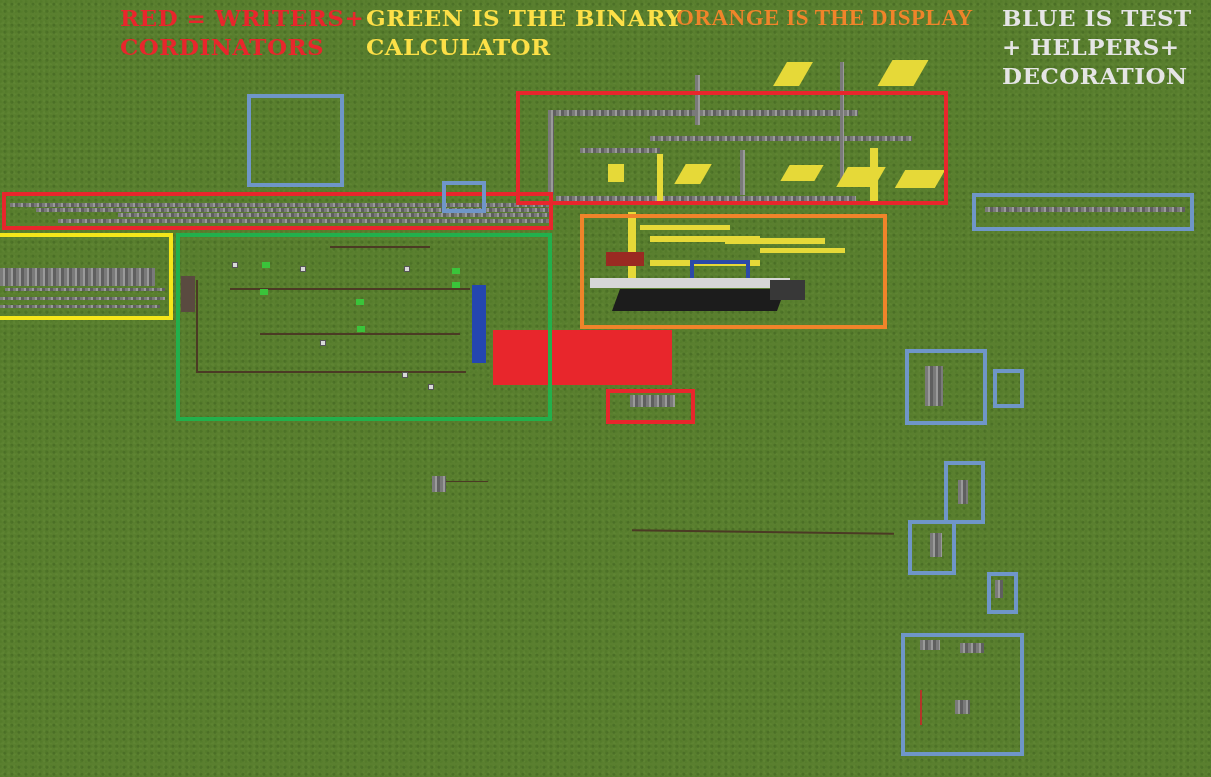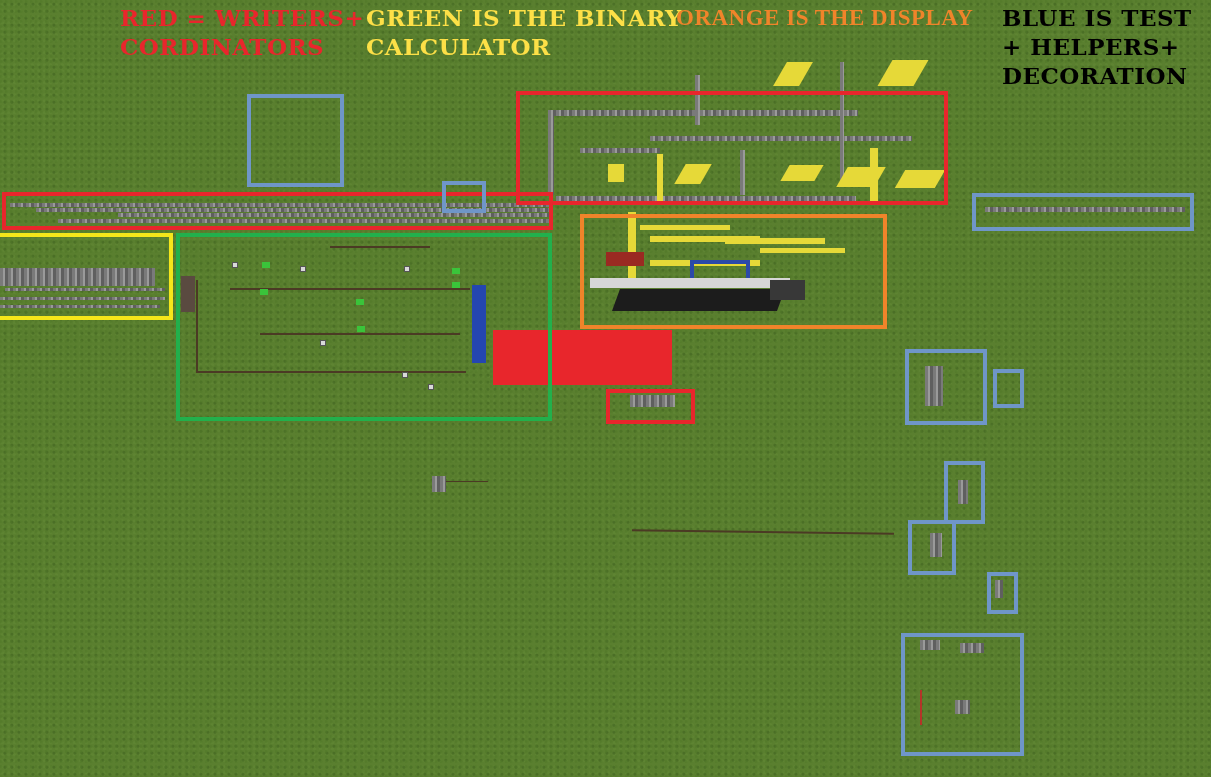--- a/index.html
+++ b/index.html
@@ -20,21 +20,21 @@
   .dot{position:absolute;width:4px;height:4px;background:#d9d9d9;border:1px solid #555;}
 </style>
 </head>
 <body>
 
 <div class="legend" style="left:120px;top:3px;color:#e8262c;">Red = Writers+
 Cordinators</div>
 <div class="legend" style="left:366px;top:3px;color:#fde047;">Green is the binary
 calculator</div>
 <div class="legend" style="left:676px;top:3px;color:#f0842a;font-family:Liberation Serif, serif;">Orange is the display</div>
-<div class="legend" style="left:1002px;top:3px;color:#000000;">Blue is test
+<div class="legend" style="left:1002px;top:3px;color:#e5e5e5;">Blue is test
 + helpers+
 decoration</div>
 
 <div>
   <div class="block stone" style="left:548px;top:110px;width:310px;height:6px;"></div>
   <div class="block stone" style="left:548px;top:110px;width:6px;height:85px;"></div>
   <div class="block stone" style="left:650px;top:136px;width:262px;height:5px;"></div>
   <div class="block stone" style="left:580px;top:148px;width:80px;height:5px;"></div>
   <div class="block stone" style="left:740px;top:150px;width:5px;height:45px;"></div>
   <div class="block stone" style="left:556px;top:196px;width:300px;height:5px;"></div>

